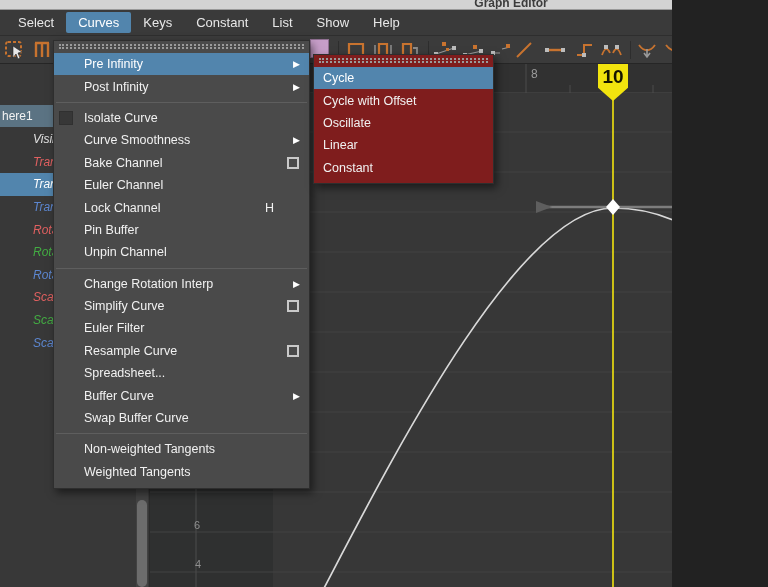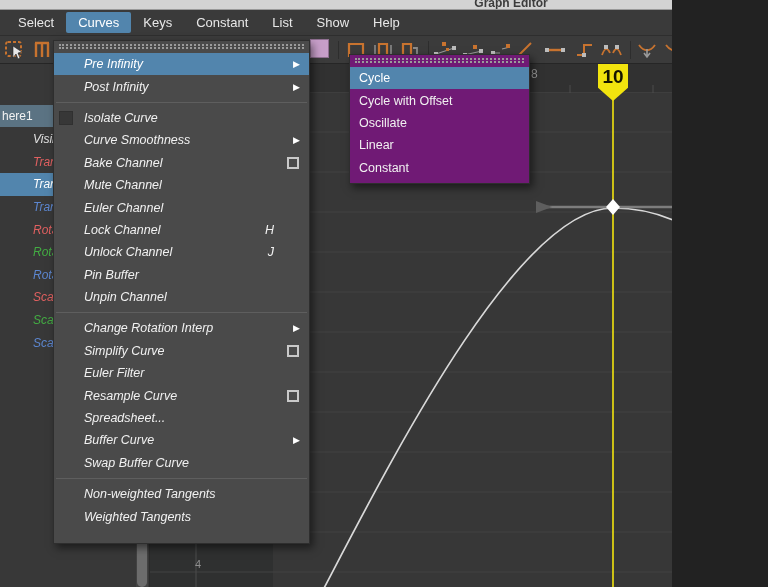--- a/index.html
+++ b/index.html
@@ -50,34 +50,34 @@
   .ruler-label{position:absolute;top:3px;font-size:12px;color:#9a9a9a;}
   .gsvg{position:absolute;left:0;top:0;width:618px;height:523px;}
   .marker{position:absolute;left:448px;top:0;width:30px;height:37px;background:#f2e40e;
           clip-path:polygon(0 0,100% 0,100% 64%,50% 100%,0 64%);
           display:flex;justify-content:center;}
   .marker span{font-size:19px;font-weight:bold;color:#151500;margin-top:2px;}
   .vlabel{position:absolute;font-size:11px;color:#8f8f8f;transform:translate(-50%,-100%);}
 
   
   .menu{position:absolute;left:53px;top:40px;width:257px;background:#4a4a4a;
-        border:1px solid #2e2e2e;box-shadow:3px 4px 8px rgba(0,0,0,.5);padding-bottom:15px;font-style:italic;}
+        border:1px solid #2e2e2e;box-shadow:3px 4px 8px rgba(0,0,0,.5);padding-bottom:5px;}
   .mtear{height:5px;border-top:2px dotted #9b9b9b;border-bottom:2px dotted #9b9b9b;
          margin:3px 5px 4px;}
   .mrow{height:22.4px;display:flex;align-items:center;padding:0 9px 0 30px;
         font-size:12.5px;color:#f1f1f1;position:relative;}
   .mrow.hl{background:#5285ad;color:#fff;}
   .marr{margin-left:auto;font-size:9px;color:#fff;}
   .msc{margin-left:auto;margin-right:26px;}
   .mopt{margin-left:auto;width:12px;height:12px;border:2px solid #c9c9c9;margin-right:1px;}
   .mchk{position:absolute;left:5px;top:4px;width:14px;height:14px;background:#373737;
         border:1px solid #303030;}
   .msep{height:1px;background:#5e5e5e;margin:4px 2px;}
 
-  .submenu{position:absolute;left:349px;top:54px;width:181px;background:#701a75;
+  .submenu{position:absolute;left:313px;top:54px;width:181px;background:#7f1d1d;
         border:1px solid #2e2e2e;box-shadow:3px 4px 8px rgba(0,0,0,.5);padding-bottom:4px;}
   .submenu .mrow{padding-left:9px;}
 </style>
 </head>
 <body>
 
 <div id="app">
 
   <div class="titlebar">
     <span class="title">Graph Editor</span>
@@ -325,32 +325,25 @@
       </div>
     <div class="mrow">
         <span>Curve Smoothness</span>
         <span class="marr">▶</span>
       </div>
     <div class="mrow">
         <span>Bake Channel</span>
         <span class="mopt"></span>
       </div>
     <div class="mrow">
-        <span>Mute Channel</span>
-      </div>
-    <div class="mrow">
         <span>Euler Channel</span>
       </div>
     <div class="mrow">
         <span>Lock Channel</span>
         <span class="msc">H</span>
-      </div>
-    <div class="mrow">
-        <span>Unlock Channel</span>
-        <span class="msc">J</span>
       </div>
     <div class="mrow">
         <span>Pin Buffer</span>
       </div>
     <div class="mrow">
         <span>Unpin Channel</span>
       </div>
     <div class="msep"></div>
     <div class="mrow">
         <span>Change Rotation Interp</span>

